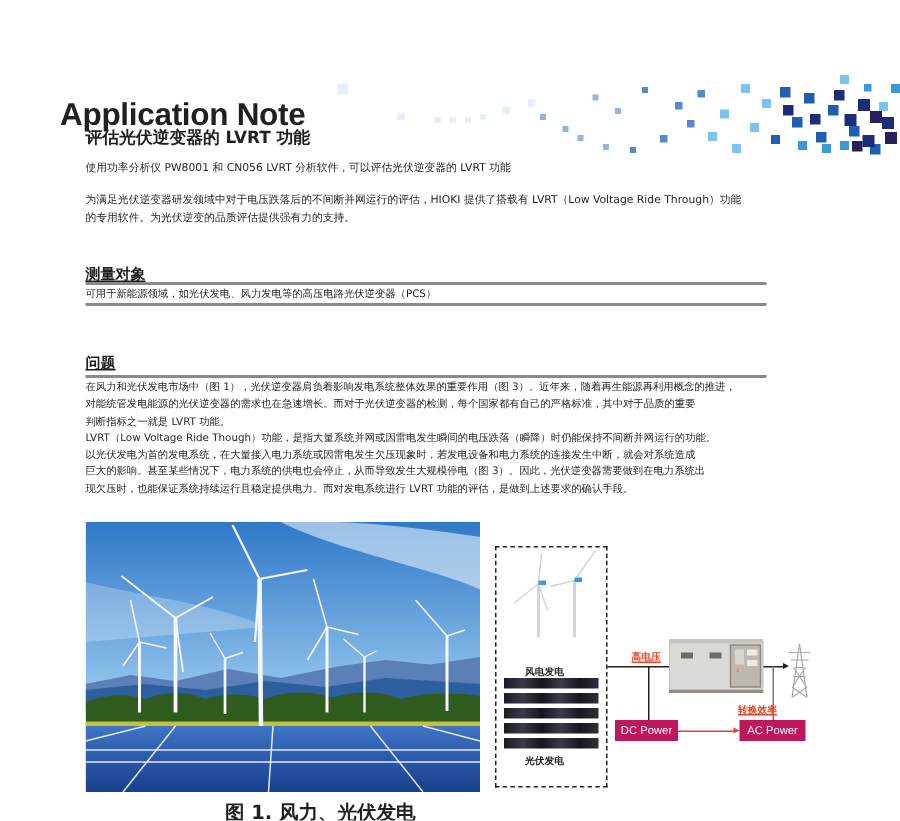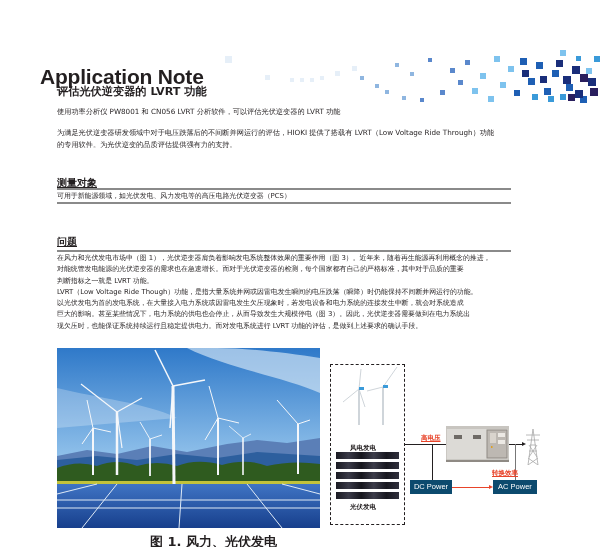--- a/index.html
+++ b/index.html
@@ -19,21 +19,21 @@
     .section-body { position: absolute; left: 57px; width: 520px; font-size: 6.9px; line-height: 11.3px; color: #231f20; }
 
     .fig1 { position: absolute; left: 57px; top: 348px; width: 263px; height: 180px; overflow: hidden; }
     .caption { position: absolute; font-size: 13px; font-weight: bold; color: #231f20; }
 
     .fig2 { position: absolute; left: 325px; top: 345px; width: 275px; height: 190px; }
     .dash-box { position: absolute; left: 5px; top: 19px; width: 75px; height: 161px; border: 1.3px dashed #231f20; }
     .panel { position: absolute; left: 11px; width: 63px; height: 7px; background: linear-gradient(90deg,#1a1a22 0%,#3a3a48 20%,#15151c 40%,#3c3c4a 60%,#17171f 80%,#2f2f3c 100%); }
     .diag-label { position: absolute; font-size: 6.5px; font-weight: bold; color: #231f20; }
     .diag-red { position: absolute; font-size: 6.5px; font-weight: bold; color: #e8442a; text-decoration: underline; }
-    .power-box { position: absolute; height: 14px; background: #0c4a6e; color: #ffffff; font-family: "Liberation Sans", sans-serif; font-size: 7.5px; line-height: 14px; text-align: center; }
+    .power-box { position: absolute; height: 14px; background: #be185d; color: #ffffff; font-family: "Liberation Sans", sans-serif; font-size: 7.5px; line-height: 14px; text-align: center; }
     .line-h { position: absolute; height: 1px; background: #231f20; }
     .line-v { position: absolute; width: 1px; background: #231f20; }
   </style>
 </head>
 <body>
 
 <div class="header">
   <svg class="mosaic" viewBox="0 0 600 58" width="600" height="58">
     <g opacity="0.35" fill="#b9d4ec">
       <rect x="225" y="8" width="7" height="7"></rect>

